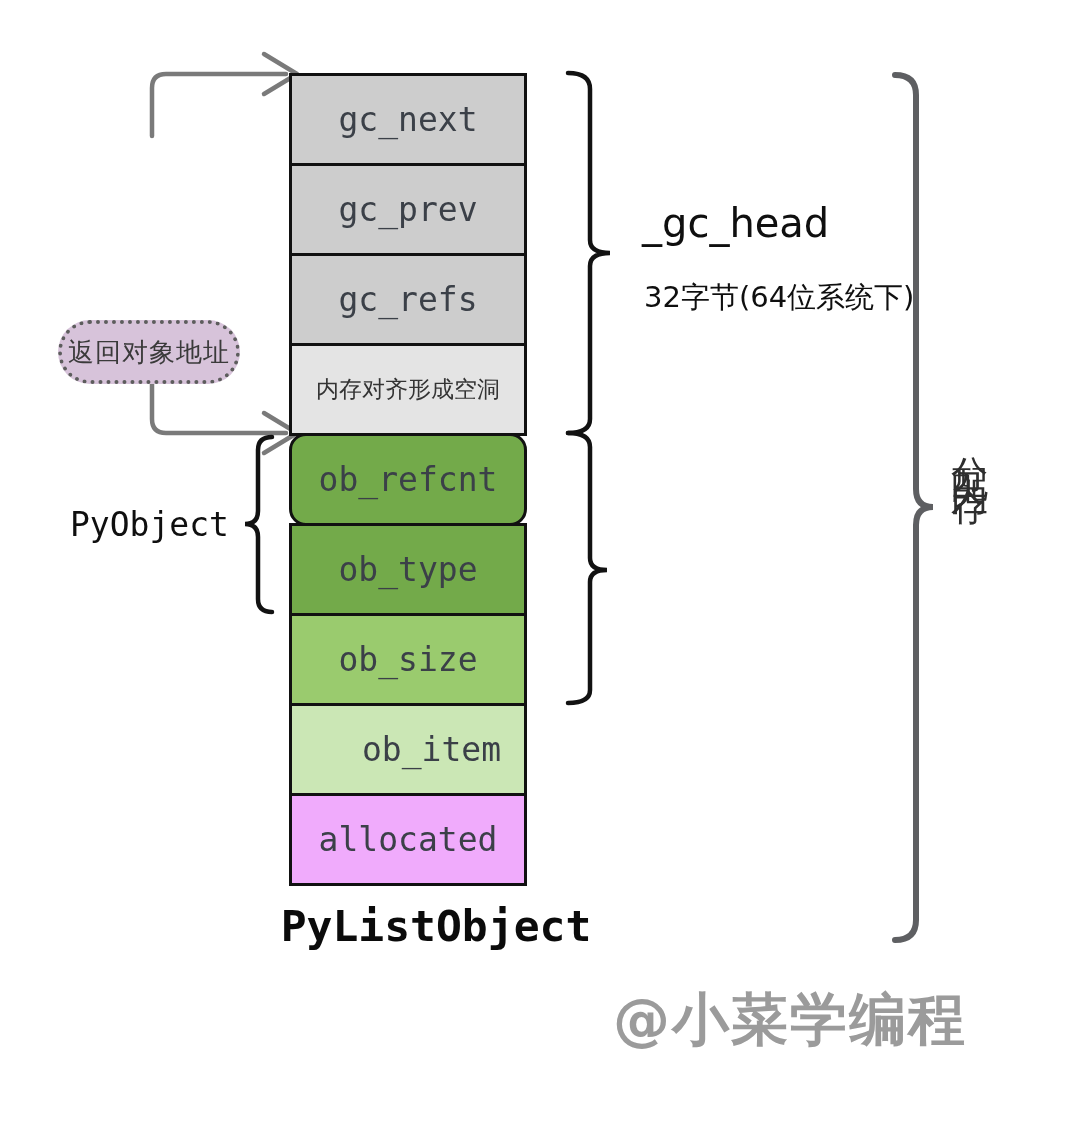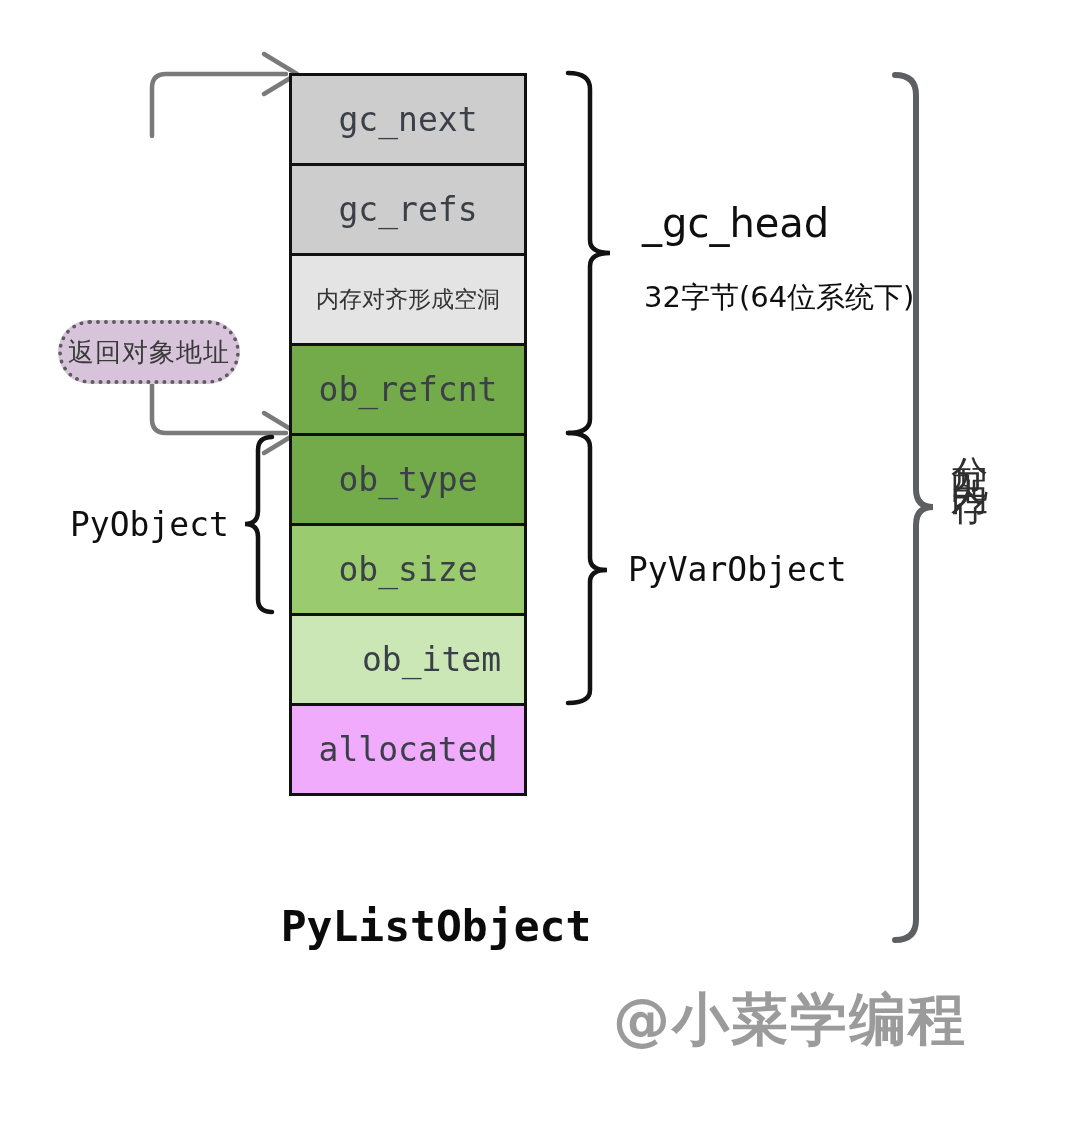--- a/index.html
+++ b/index.html
@@ -109,26 +109,29 @@
     <path class="brace" d="M568,433 Q590,433 590,447 L590,558 Q590,570 607,570 Q590,570 590,582 L590,690 Q590,703 568,703" stroke="#121212"></path>
 
     <path class="outer-brace" d="M895,75 Q916,75 916,95 L916,489 Q916,507 933,507 Q916,507 916,525 L916,920 Q916,940 895,940" stroke="#5e5f62"></path>
   </svg>
 
   <div class="stack" id="memory-stack">
       <div class="cell cell-gc" style="background: rgb(205, 205, 205); border-color: rgb(17, 17, 17);">
         <span>gc_next</span>
       </div>
       <div class="cell cell-gc" style="background: rgb(205, 205, 205); border-color: rgb(17, 17, 17);">
+        <span>gc_prev</span>
+      </div>
+      <div class="cell cell-gc" style="background: rgb(205, 205, 205); border-color: rgb(17, 17, 17);">
         <span>gc_refs</span>
       </div>
       <div class="cell cell-padding" style="background: rgb(228, 228, 228); border-color: rgb(17, 17, 17);">
         <span>内存对齐形成空洞</span>
       </div>
-      <div class="cell cell-pyobject" style="background: rgb(115, 170, 74); border-color: rgb(17, 17, 17);">
+      <div class="cell cell-pyobject" style="background: rgb(115, 170, 74); border-color: rgb(17, 17, 17); border-radius: 17px;">
         <span>ob_refcnt</span>
       </div>
       <div class="cell cell-pyobject" style="background: rgb(115, 170, 74); border-color: rgb(17, 17, 17);">
         <span>ob_type</span>
       </div>
       <div class="cell cell-varsize" style="background: rgb(154, 203, 110); border-color: rgb(17, 17, 17);">
         <span>ob_size</span>
       </div>
       <div class="cell cell-list" style="background: rgb(203, 231, 181); border-color: rgb(17, 17, 17); padding-left: 47px;">
         <span>ob_item</span>
@@ -138,17 +141,16 @@
       </div>
     </div>
 
   <div class="bubble" style="top: 313px; background: rgb(215, 195, 218); border-color: rgb(93, 93, 93); margin-top: 7px;">
     <span>返回对象地址</span>
   </div>
 
   <div class="lbl pyobject-label">PyObject</div>
   <div class="lbl gc-head-label">_gc_head</div>
   <div class="lbl gc-head-size">32字节(64位系统下)</div>
-  <div class="lbl pyvarobject-label">PyVarObject</div>
   <div class="lbl alloc-memory-label">分配内存</div>
   <div class="lbl struct-label">PyListObject</div>
   <div class="watermark" style="color: rgb(155, 155, 155); font-weight: bold;">@小菜学编程</div>
 </div>
 
 </body></html>

